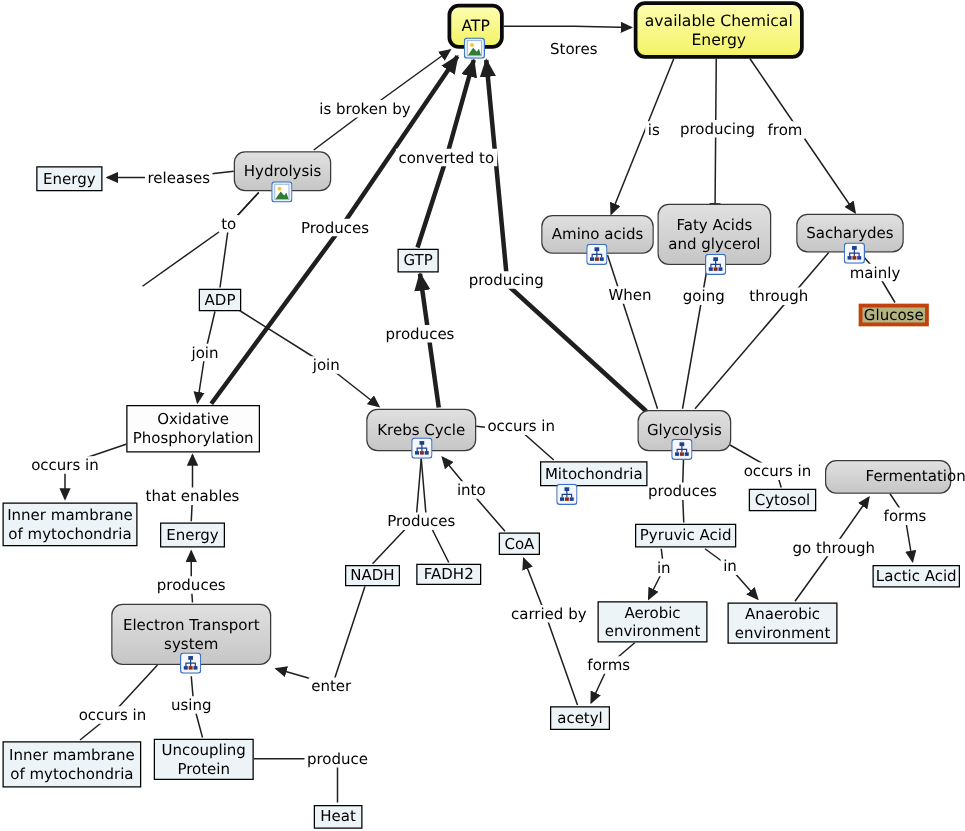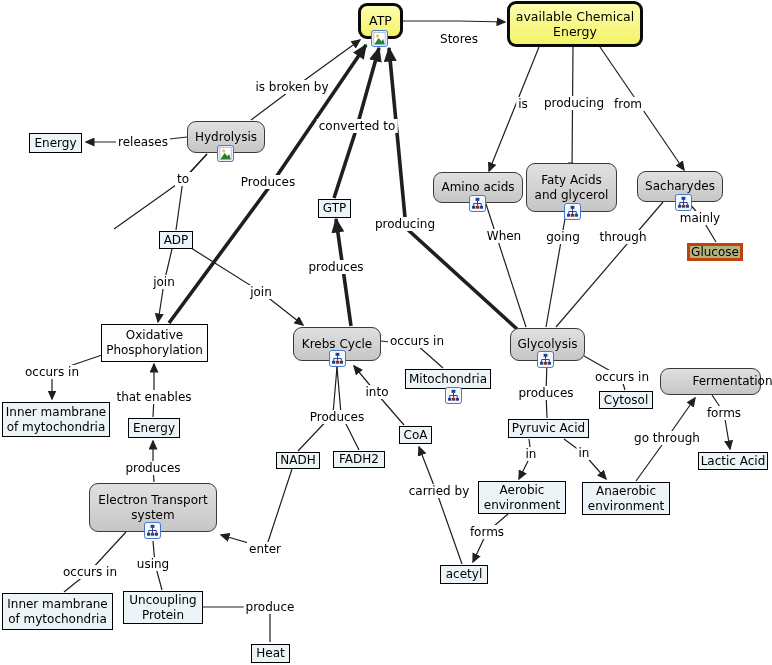--- a/index.html
+++ b/index.html
@@ -145,21 +145,21 @@
     <div class="res-icon" style="left: 537px; top: 351px;">
       <svg viewBox="0 0 18 18" width="17" height="17">
         <rect x="0.5" y="0.5" width="17" height="17" rx="2.5" fill="#f4f8fd" stroke="#3b6fc4"></rect>
         <path d="M9,6 L9,9 M5,11.5 L5,9 L13,9 L13,11.5 M9,9 L9,11.5" stroke="#1d3f8f" stroke-width="1" fill="none"></path>
         <rect x="7" y="3" width="4" height="3.2" fill="#1d3f8f"></rect>
         <rect x="3.2" y="11.5" width="3.4" height="3" fill="#1d3f8f"></rect>
         <rect x="7.3" y="11.5" width="3.4" height="3" fill="#8a2b22"></rect>
         <rect x="11.4" y="11.5" width="3.4" height="3" fill="#1d3f8f"></rect>
       </svg>
     </div>
-    <div class="node light" style="left: 405px; top: 369px; width: 86px; height: 20px;">Mitochondria</div>
+    <div class="node light" style="left: 432px; top: 369px; width: 86px; height: 20px;">Mitochondria</div>
     <div class="res-icon" style="left: 445px; top: 387px;">
       <svg viewBox="0 0 18 18" width="17" height="17">
         <rect x="0.5" y="0.5" width="17" height="17" rx="2.5" fill="#f4f8fd" stroke="#3b6fc4"></rect>
         <path d="M9,6 L9,9 M5,11.5 L5,9 L13,9 L13,11.5 M9,9 L9,11.5" stroke="#1d3f8f" stroke-width="1" fill="none"></path>
         <rect x="7" y="3" width="4" height="3.2" fill="#1d3f8f"></rect>
         <rect x="3.2" y="11.5" width="3.4" height="3" fill="#1d3f8f"></rect>
         <rect x="7.3" y="11.5" width="3.4" height="3" fill="#8a2b22"></rect>
         <rect x="11.4" y="11.5" width="3.4" height="3" fill="#1d3f8f"></rect>
       </svg>
     </div>

